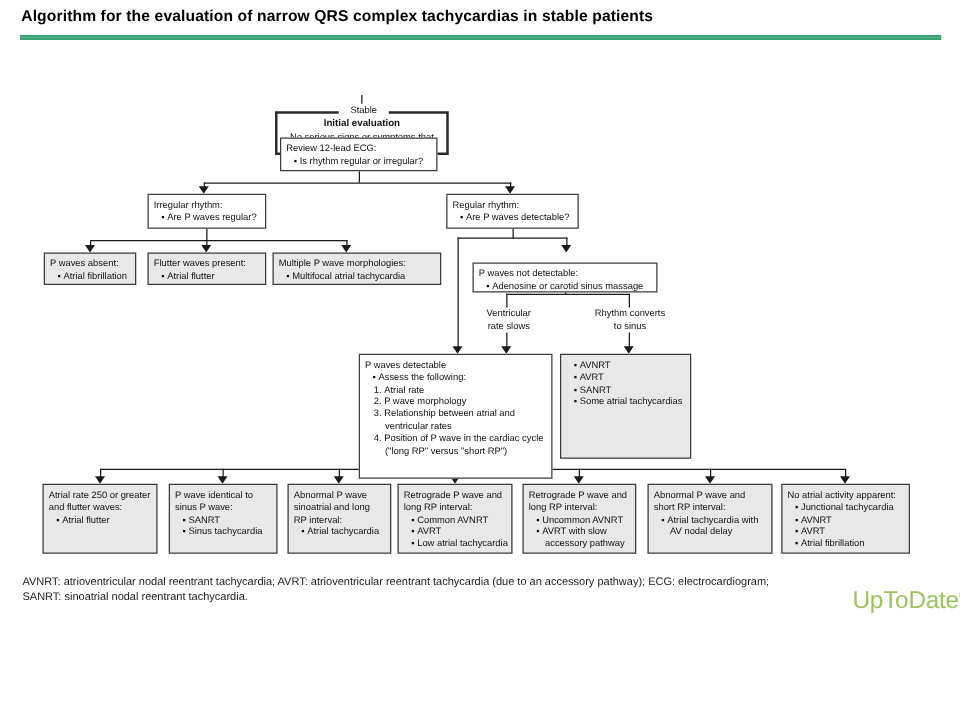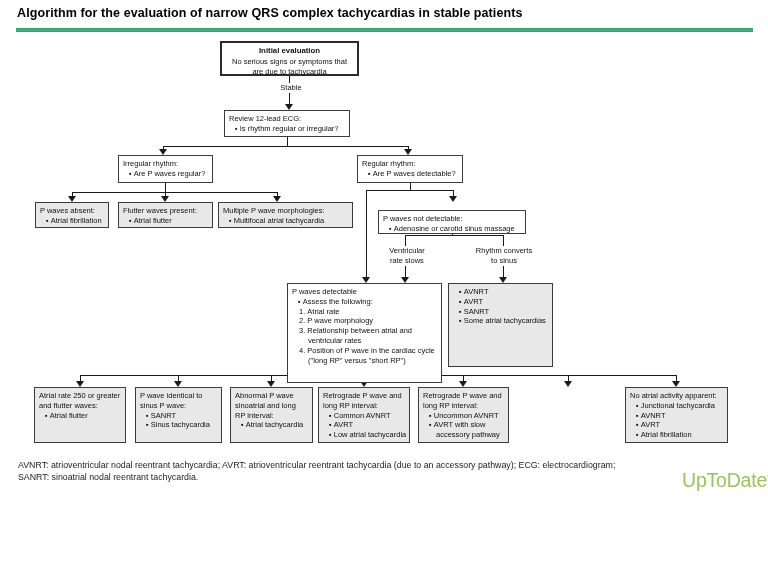--- a/index.html
+++ b/index.html
@@ -6,21 +6,21 @@
   #stage{position:relative;width:768px;height:576px;background:#fff;overflow:hidden;
          font-family:"Liberation Sans",sans-serif;color:#111;}
   .page-title{position:absolute;left:17px;top:6px;font-size:12.5px;font-weight:bold;color:#000;
               letter-spacing:0.1px;}
   .green-rule{position:absolute;left:16px;top:28px;width:737px;height:4px;
               background:linear-gradient(180deg,var(--accent) 0%, #4db285 55%, var(--accent) 100%);}
   
   .box{position:absolute;box-sizing:border-box;border:1px solid #3c3c3c;background:#fff;
        padding:3px 4px;font-size:7.5px;line-height:9.8px;color:#101010;}
   .box.gray{background:var(--boxgray);}
-  .box.center{text-align:center;}
+  .box.center{text-align:center;margin-top:48px;}
   .box.thick{border-width:2px;border-color:#2a2a2a;}
   .bt{white-space:normal;}
   .bt.b{font-weight:bold;font-size:7.8px;margin-bottom:1px;}
   .li{padding-left:13px;text-indent:-7px;white-space:nowrap;}
   .li.wrap{white-space:normal;}
   .li::before{content:"\25AA\00A0";}
   .nlist{counter-reset:n;}
   .ni{counter-increment:n;padding-left:16px;text-indent:-9px;white-space:normal;}
   .ni::before{content:counter(n) ".\00A0";}
   
@@ -126,20 +126,24 @@
     <div class="bt">Retrograde P wave and long RP interval:</div>
     <div class="li">Common AVNRT</div>
     <div class="li">AVRT</div>
     <div class="li">Low atrial tachycardia</div>
   </div>
   <div class="box gray" style="left:418px;top:387px;width:91px;height:56px;">
     <div class="bt">Retrograde P wave and long RP interval:</div>
     <div class="li">Uncommon AVNRT</div>
     <div class="li wrap">AVRT with slow accessory pathway</div>
   </div>
+  <div class="box gray" style="left:518px;top:387px;width:100px;height:56px;">
+    <div class="bt">Abnormal P wave and short RP interval:</div>
+    <div class="li wrap">Atrial tachycardia with AV nodal delay</div>
+  </div>
   <div class="box gray" style="left:625px;top:387px;width:103px;height:56px;">
     <div class="bt">No atrial activity apparent:</div>
     <div class="li">Junctional tachycardia</div>
     <div class="li">AVNRT</div>
     <div class="li">AVRT</div>
     <div class="li">Atrial fibrillation</div>
   </div>
 
   <div class="footer-line" style="top:459px;">AVNRT: atrioventricular nodal reentrant tachycardia; AVRT: atrioventricular reentrant tachycardia (due to an accessory pathway); ECG: electrocardiogram;</div>
   <div class="footer-line" style="top:471px;">SANRT: sinoatrial nodal reentrant tachycardia.</div>

